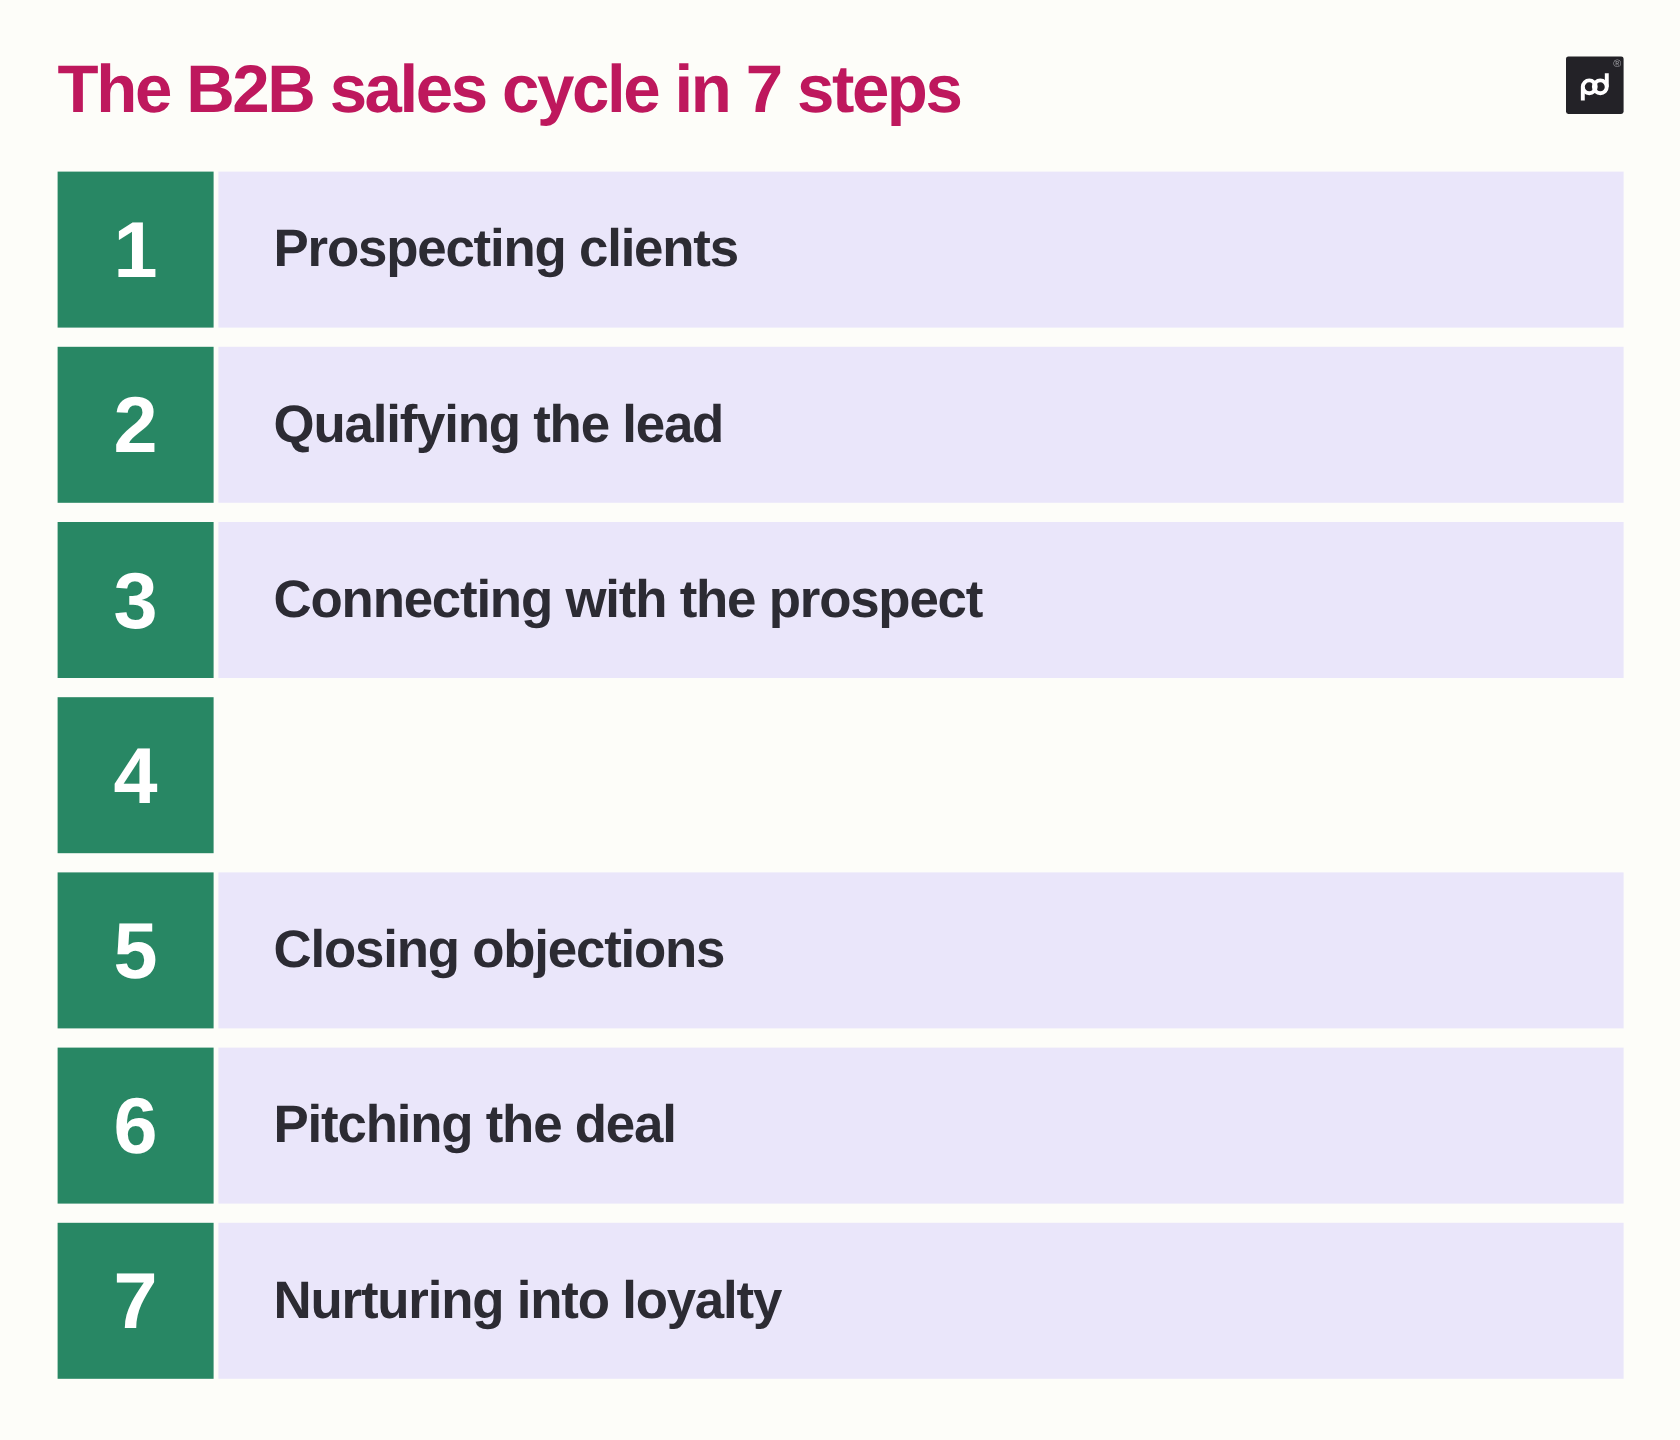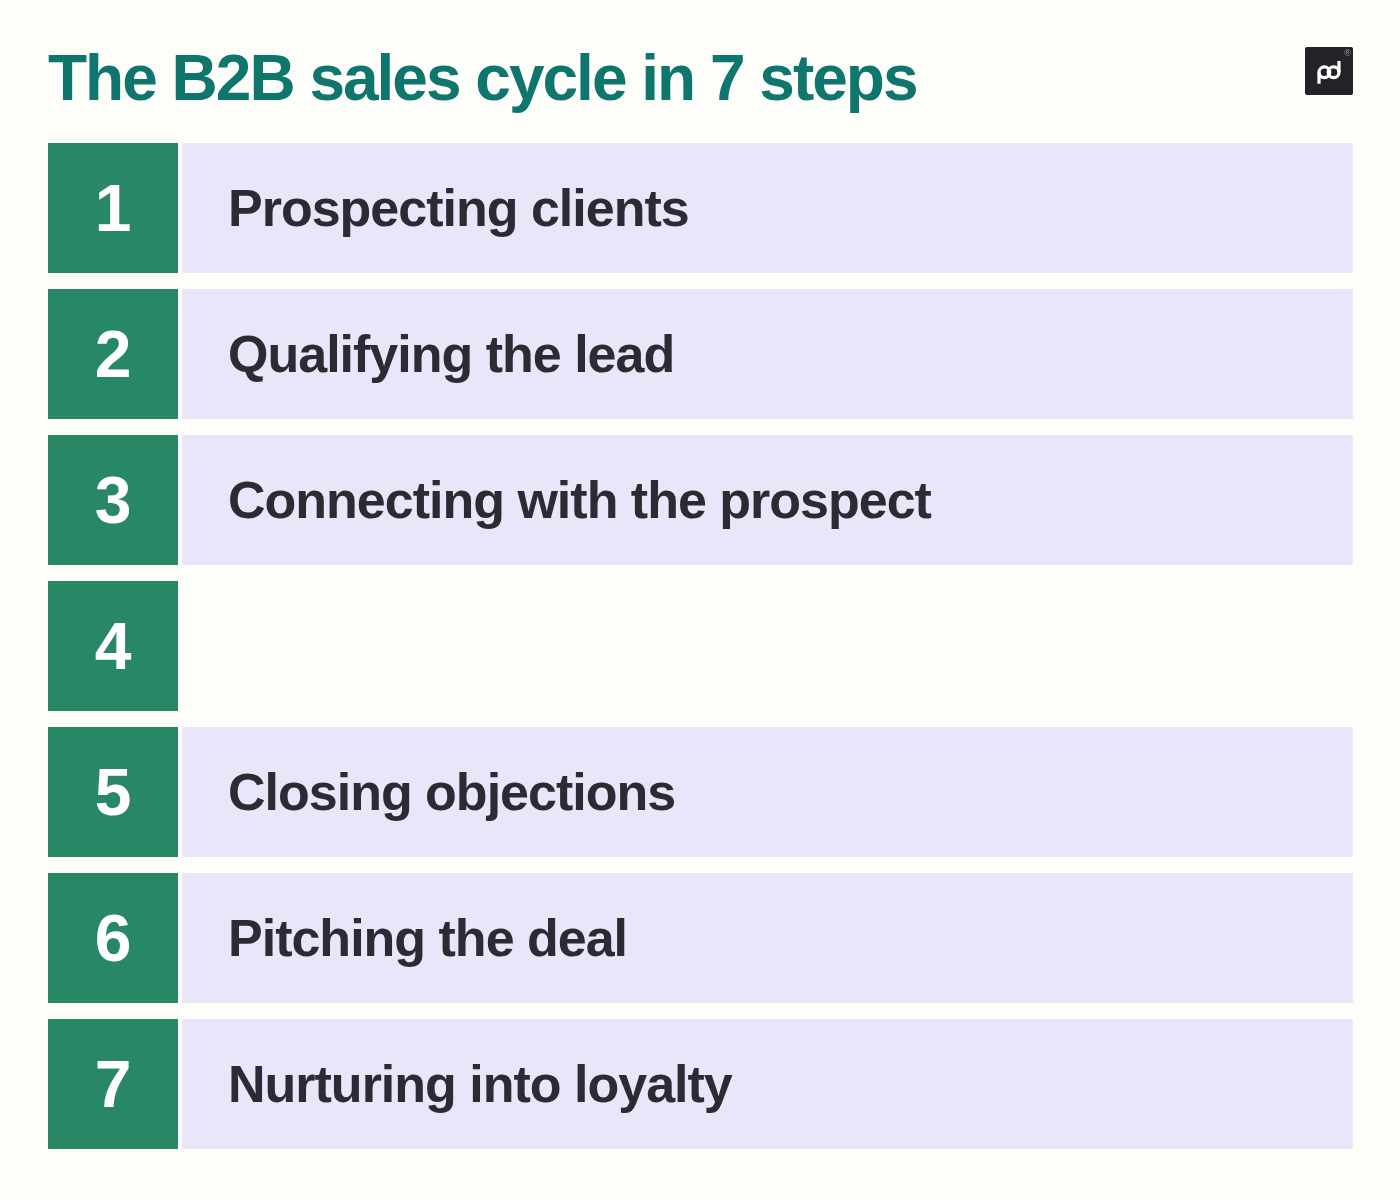--- a/index.html
+++ b/index.html
@@ -17,24 +17,24 @@
     background: #fdfdf9;
   }
   .header {
     position: absolute;
     top: 40px;
     left: 48px;
     right: 47px;
     height: 80px;
   }
   .page-title {
-    font-size: 64px;
+    font-size: 56px;
     font-weight: 700;
     letter-spacing: -2px;
-    color: #0f766e;
+    color: #be185d;
     line-height: 1.0;
     padding-top: 6px;
     white-space: nowrap;
   }
   .logo {
     position: absolute;
     top: 7px;
     right: 0;
     width: 48px;
     height: 48px;
@@ -79,21 +79,21 @@
     margin-right: 4px;
   }
   .step-bar {
     flex: 1 1 auto;
     background: #eae6fa;
     display: flex;
     align-items: center;
     padding-left: 46px;
   }
   .step-label {
-    font-size: 52px;
+    font-size: 44px;
     font-weight: 700;
     letter-spacing: -1px;
     color: #2c2b33;
   }
 </style>
 </head>
 <body>
 
 <div class="canvas">
 

